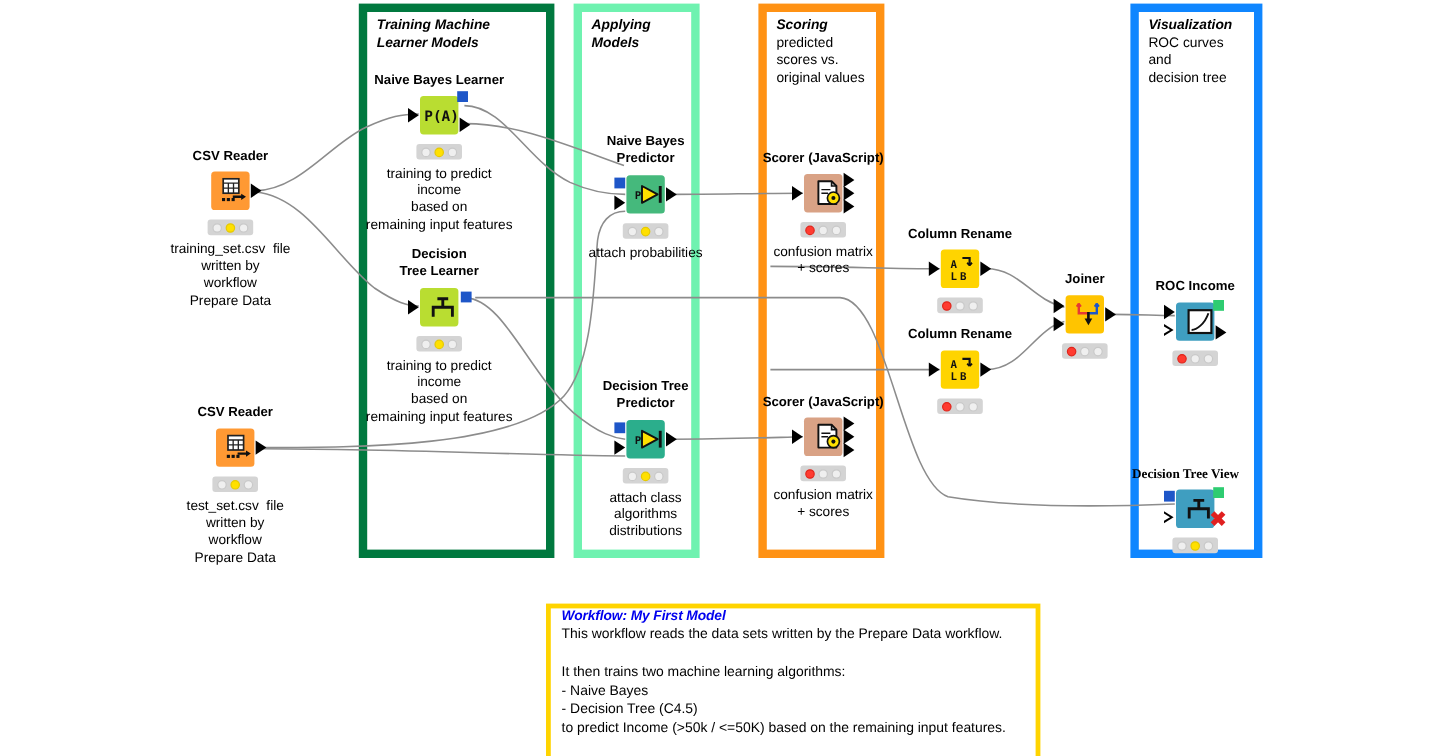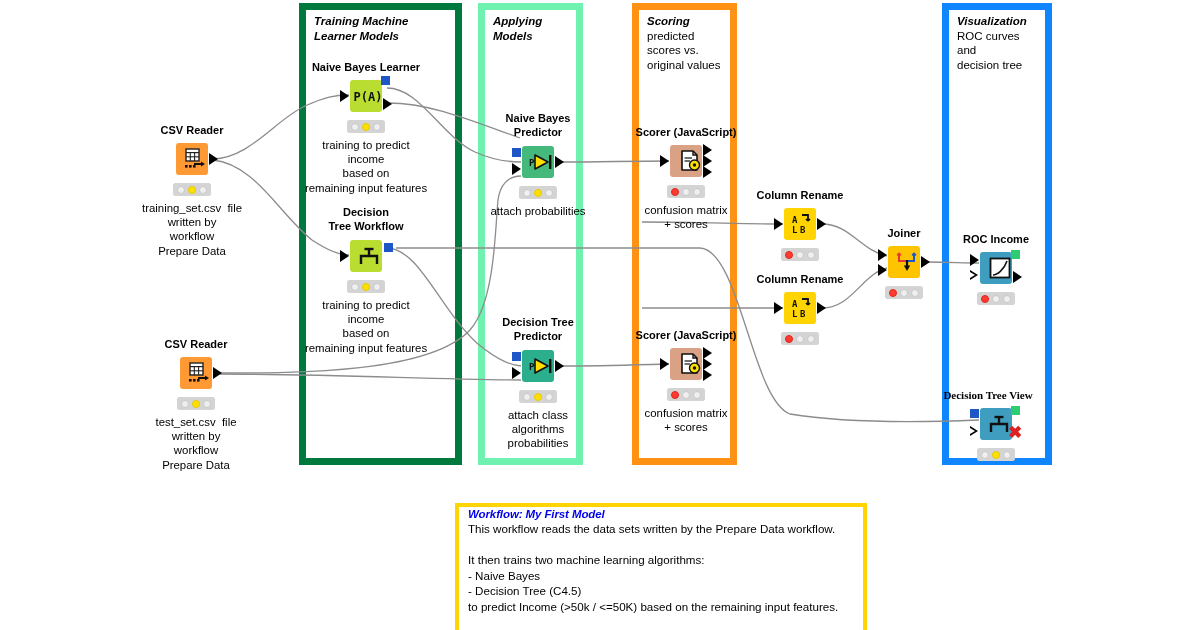--- a/index.html
+++ b/index.html
@@ -230,21 +230,21 @@
         <div class="desc" style="top:58px">
           <div>training&nbsp;to&nbsp;predict</div>
           <div>income</div>
           <div>based&nbsp;on</div>
           <div>remaining&nbsp;input&nbsp;features</div>
         </div>
       </div>
       <div class="node" style="left: 350px; top: 240px; width: 32px; height: 32px;">
         <div class="nname two" style="top:-34px">
           <div>Decision</div>
-          <div>Tree Workflow</div>
+          <div>Tree Learner</div>
         </div>
         <div class="nbox" style="background:#B9DD31">
           <svg width="26" height="24" viewBox="0 0 26 24">
         <path d="M5 20 L5 12 L21 12 L21 20" stroke="#111" stroke-width="2.4" fill="none"></path>
         <path d="M13 12 L13 5" stroke="#111" stroke-width="2.4" fill="none"></path>
         <path d="M8.5 5 L17.5 5" stroke="#111" stroke-width="2.4" fill="none"></path>
       </svg>
         </div>
         <div class="port in" style="left:-10px;top:10px"></div>
         <div class="port sq" style="left:34px;top:3px"></div>
@@ -300,21 +300,21 @@
         <div class="port in" style="left:-10px;top:17px"></div>
         <div class="port out" style="left:33px;top:10px"></div>
         <div class="status" style="left:-3px;top:40px">
             <i class=""></i>
             <i class="yellow"></i>
             <i></i>
            </div>
         <div class="desc" style="top:58px">
           <div>attach&nbsp;class</div>
           <div>algorithms</div>
-          <div>probabilities</div>
+          <div>distributions</div>
         </div>
       </div>
       <div class="node" style="left: 670px; top: 145px; width: 32px; height: 32px;">
         <div class="nname" style="top:-19px">
           <div>Scorer (JavaScript)</div>
         </div>
         <div class="nbox" style="background:#D9A285">
           <svg width="24" height="24" viewBox="0 0 24 24">
         <path d="M4 2 H15 L19 6 V21 H4 Z" fill="#fff" stroke="#111" stroke-width="1.6" stroke-linejoin="round"></path>
         <path d="M15 2 V6 H19" fill="none" stroke="#111" stroke-width="1.4"></path>

